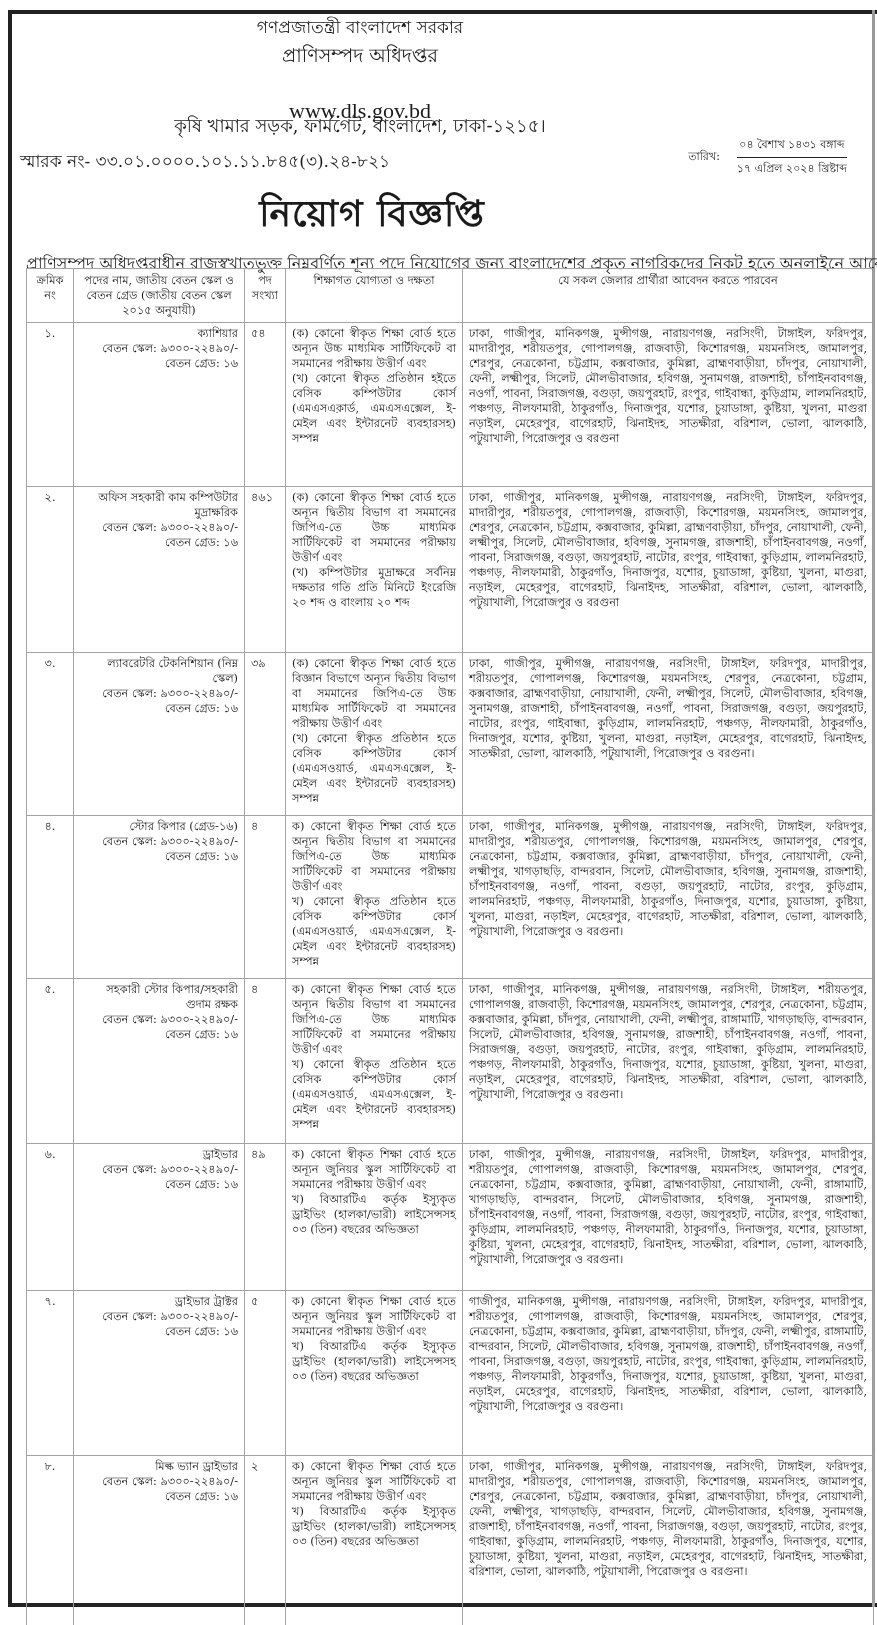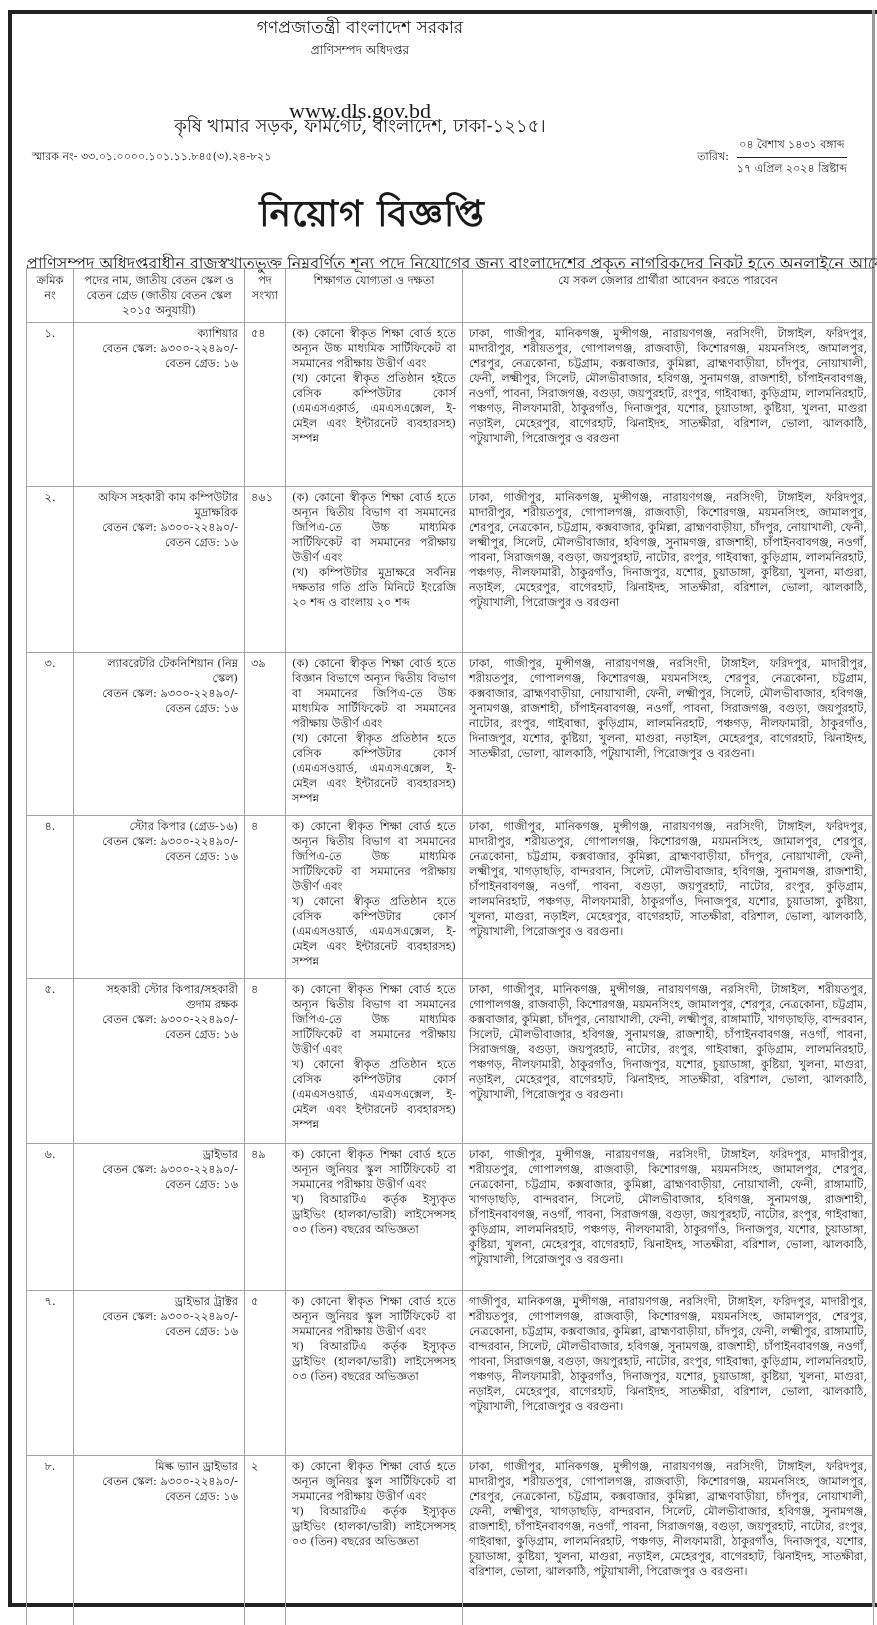--- a/index.html
+++ b/index.html
@@ -2,26 +2,26 @@
 <html><head>
 <meta charset="utf-8">
 <style>
   html, body { margin: 0; padding: 0; background: #fff; }
   body { width: 877px; height: 1625px; position: relative; overflow: hidden;
          font-family: "DejaVu Serif", "Liberation Serif", serif; color: #1a1a1a; }
   .frame { position: absolute; left: 8px; top: 10px; width: 880px; height: 1597px;
            border-left: 4px solid #222; border-top: 4px solid #222; border-bottom: 4px solid #222; box-sizing: border-box; }
   .hdr { position: absolute; left: 0; width: 720px; text-align: center; }
   .hdr1 { top: 14px; font-size: 17px; }
-  .hdr2 { top: 41px; font-size: 12px; }
+  .hdr2 { top: 41px; font-size: 19px; }
   .hdr3 { top: 68px; font-size: 18px; margin-top: 44px; }
   .hdr4 { top: 98px; font-size: 22px; font-family: "Liberation Serif", serif; }
-  .memo { position: absolute; left: 32px; top: 148px; font-size: 11px; text-align: center; }
+  .memo { position: absolute; left: 20px; top: 148px; font-size: 17px; text-align: center; }
   .datebox { position: absolute; right: 30px; top: 136px; display: flex; align-items: center; font-size: 11px; }
-  .datebox .lbl { margin-right: 8px; }
+  .datebox .lbl { margin-right: 17px; }
   .dates { display: flex; flex-direction: column; align-items: center; }
   .dates .d1 { border-bottom: 1px solid #222; padding: 0 2px 2px; }
   .dates .d2 { padding-top: 2px; }
   .title { position: absolute; left: 0; width: 744px; top: 186px; text-align: center;
            font-size: 36px; font-weight: bold; letter-spacing: 1px; }
   .intro { position: absolute; left: 26px; top: 251px; font-size: 16px; white-space: nowrap; }
   table.jobs { position: absolute; left: 26px; top: 268px; width: 848px; border-collapse: collapse;
                font-size: 11.3px; line-height: 15px; table-layout: fixed; }
   table.jobs th, table.jobs td { border: 1px solid #a3a3a3; vertical-align: top; padding: 3px 6px; }
   table.jobs th { font-weight: normal; text-align: center; padding: 4px 4px; }

